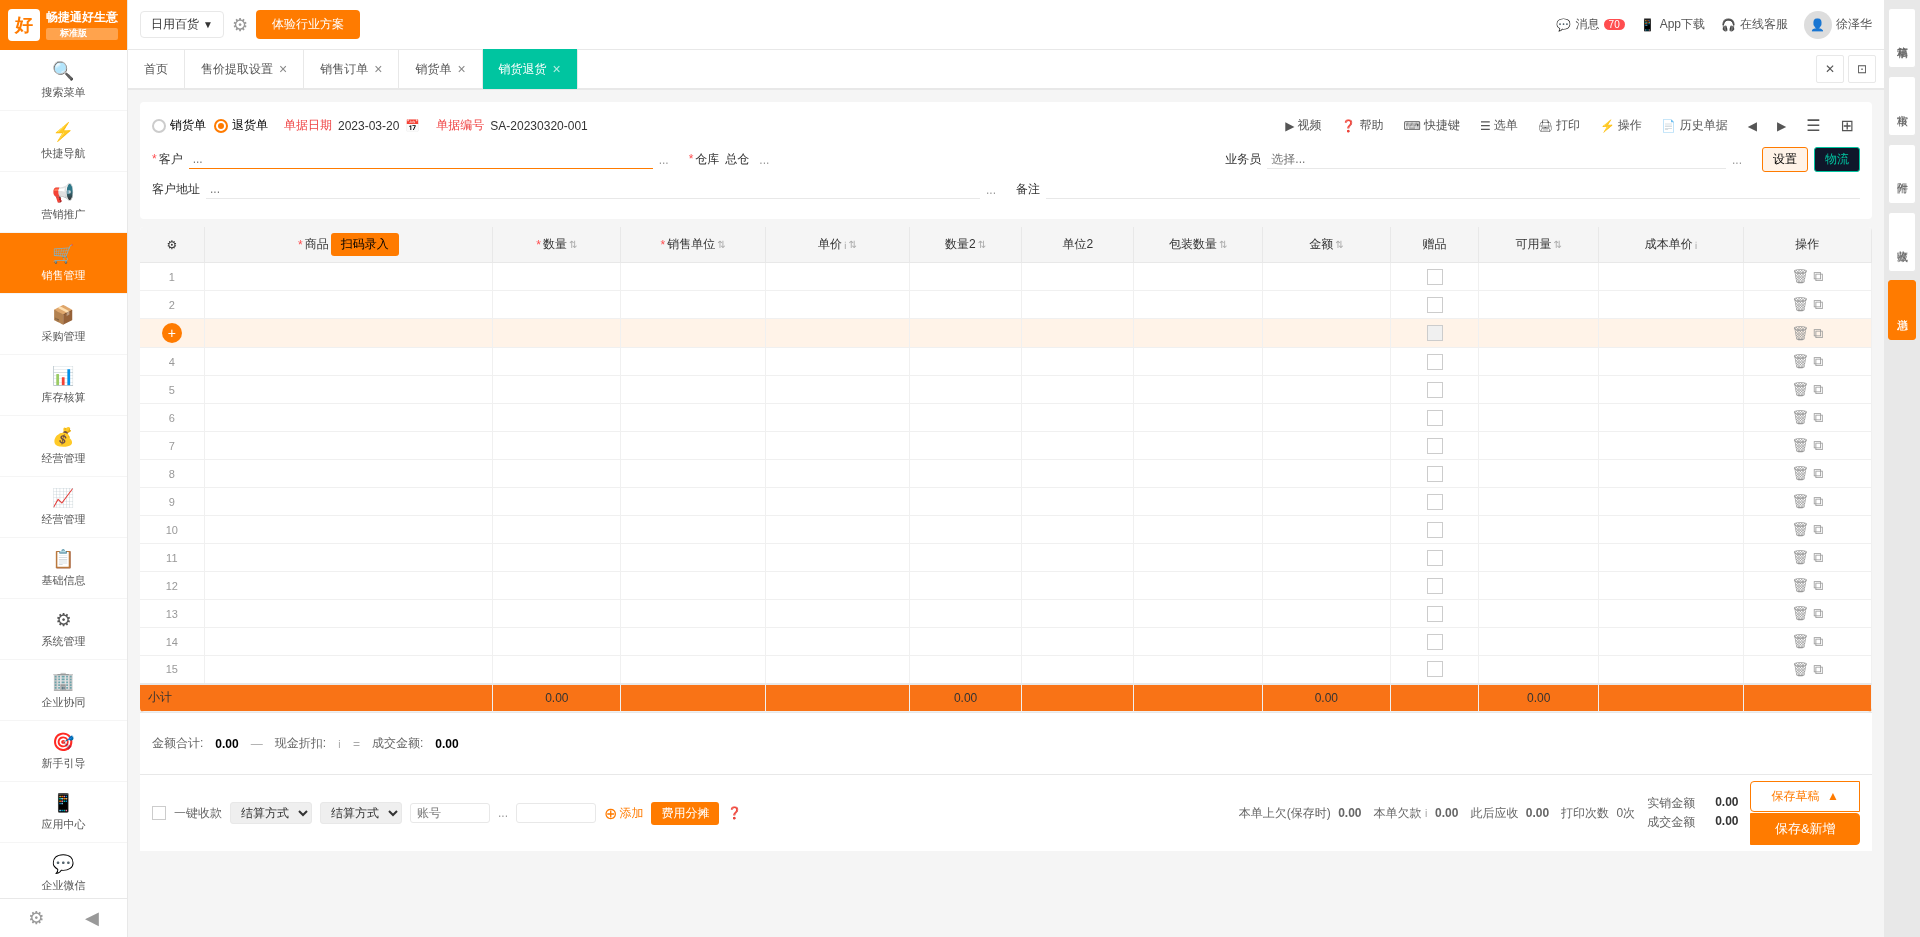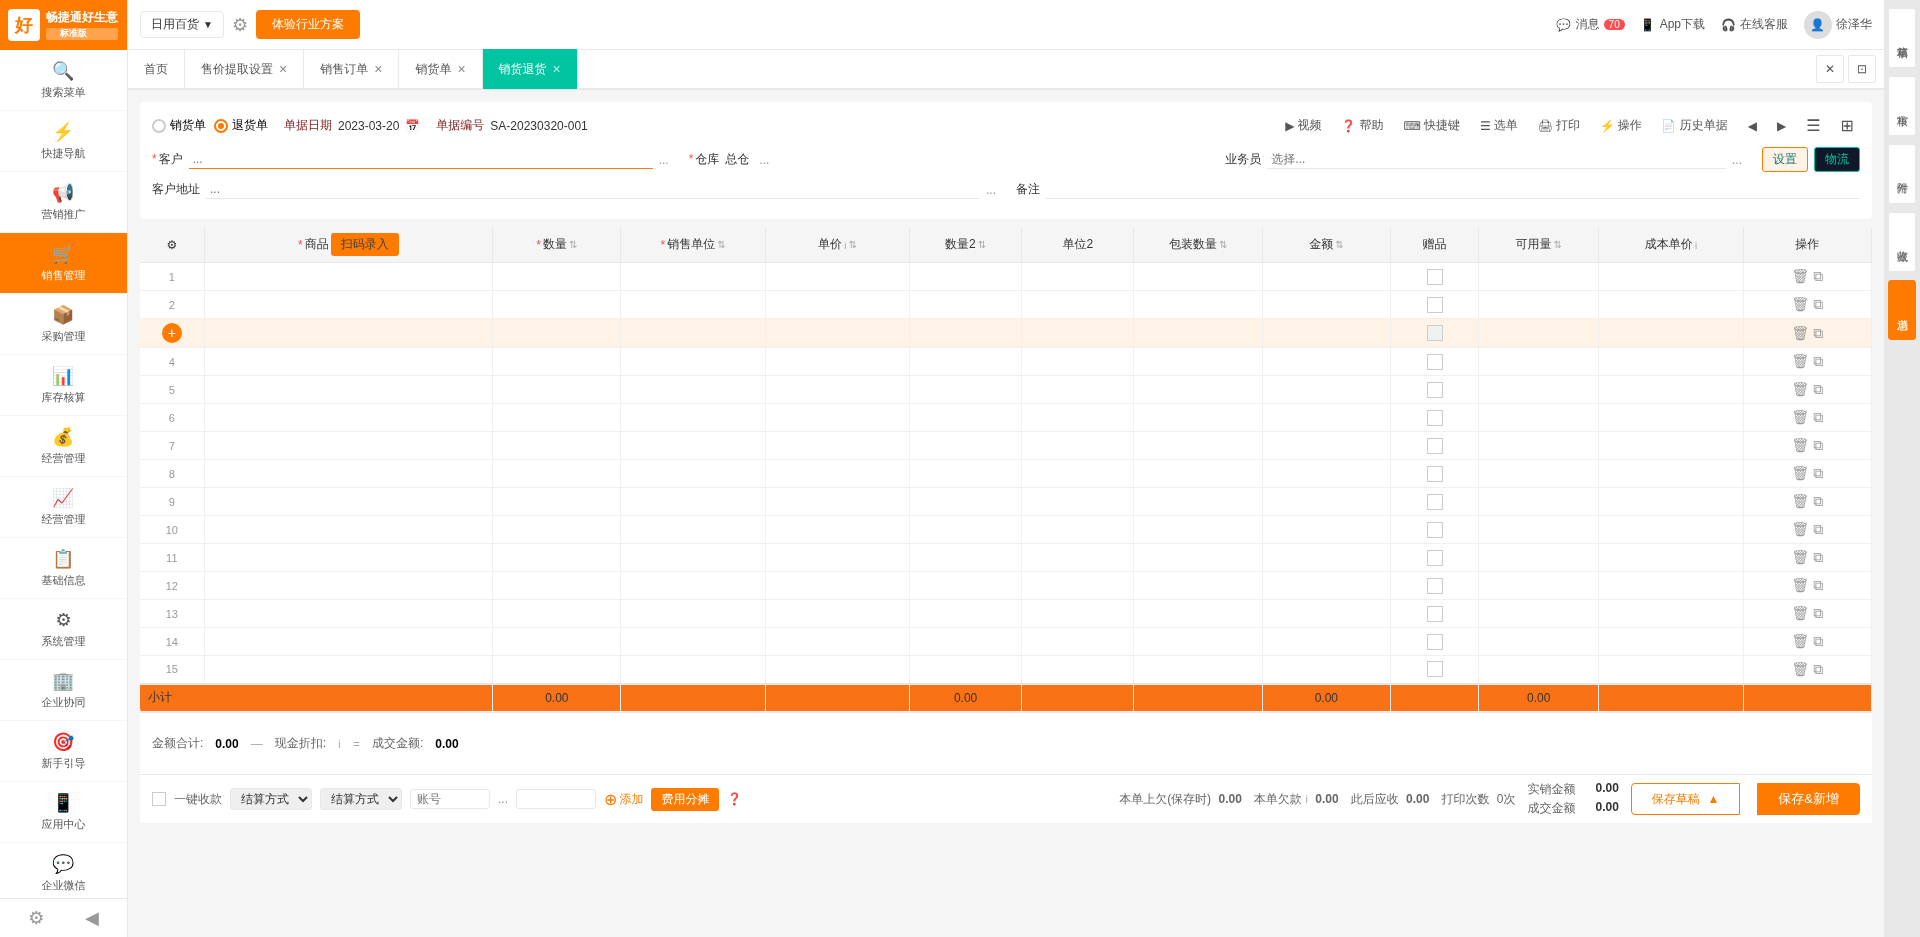--- a/index.html
+++ b/index.html
@@ -43,40 +43,40 @@
     .form-card { background: #fff; border-radius: 4px; padding: 12px; margin-bottom: 8px; }
 
     
     .form-header { display: flex; align-items: center; gap: 16px; margin-bottom: 10px; flex-wrap: wrap; }
     .radio-group { display: flex; gap: 8px; align-items: center; }
     .radio-item { display: flex; align-items: center; gap: 4px; cursor: pointer; }
     .radio-circle { width: 14px; height: 14px; border-radius: 50%; border: 2px solid #ccc; display: flex; align-items: center; justify-content: center; }
     .radio-circle.checked { border-color: #ff7b00; }
     .radio-dot { width: 6px; height: 6px; border-radius: 50%; background: #ff7b00; }
     .form-field { display: flex; align-items: center; gap: 6px; }
-    .form-label { color: #7f1d1d; white-space: nowrap; }
+    .form-label { color: #ef4444; white-space: nowrap; }
     .form-value { color: #333; font-weight: 500; }
     .toolbar-right { margin-left: auto; display: flex; align-items: center; gap: 8px; }
     .toolbar-btn { display: flex; align-items: center; gap: 3px; color: #555; cursor: pointer; font-size: 12px; padding: 2px 6px; }
 
     
     .form-fields { display: flex; gap: 20px; align-items: center; flex-wrap: wrap; margin-bottom: 8px; }
     .field-group { display: flex; align-items: center; gap: 6px; flex: 1; min-width: 200px; }
     .field-label { color: #333; white-space: nowrap; font-size: 12px; }
     .field-required::before { content: '*'; color: #ff4d4f; margin-right: 2px; }
     .field-input { flex: 1; border: none; border-bottom: 1px solid #e8e8e8; padding: 2px 4px; color: #333; outline: none; background: transparent; }
     .field-dots { color: #999; cursor: pointer; }
     .field-btn-set { display: flex; gap: 6px; margin-left: auto; }
     .btn-small { padding: 3px 10px; border-radius: 3px; cursor: pointer; font-size: 12px; border: 1px solid; }
-    .btn-orange { background: #fff3e8; border-color: #ff7b00; color: #0f766e; }
+    .btn-orange { background: #fff3e8; border-color: #ff7b00; color: #000000; }
     .btn-green { background: #0f172a; border-color: #00c5a0; color: #00c5a0; }
 
     
     .table-container { background: #fff; border-radius: 4px; overflow: hidden; }
-    .scan-btn { background: #ff7b00; color: #404040; border: none; padding: 3px 10px; border-radius: 3px; cursor: pointer; font-size: 12px; }
+    .scan-btn { background: #ff7b00; color: #000000; border: none; padding: 3px 10px; border-radius: 3px; cursor: pointer; font-size: 12px; }
     table { width: 100%; border-collapse: collapse; table-layout: fixed; }
     th { background: #f5f5f5; padding: 6px 4px; text-align: center; border-bottom: 1px solid #e8e8e8; border-right: 1px solid #e8e8e8; color: #333; font-weight: 500; font-size: 11px; white-space: nowrap; overflow: hidden; }
     td { padding: 4px; text-align: center; border-bottom: 1px solid #f0f0f0; border-right: 1px solid #f0f0f0; height: 28px; font-size: 11px; color: #333; }
     .row-active td { background: #fff3e8; }
     .row-num { color: #999; font-size: 11px; }
     .add-row-btn { width: 20px; height: 20px; background: #ff7b00; color: #fff; border-radius: 50%; display: flex; align-items: center; justify-content: center; cursor: pointer; font-size: 14px; margin: 0 auto; }
     .checkbox-cell { width: 16px; height: 16px; border: 1px solid #ccc; margin: 0 auto; cursor: pointer; }
     .action-cell { display: flex; justify-content: center; gap: 4px; }
     .act-icon { color: #999; cursor: pointer; font-size: 14px; }
     .total-row td { background: #f97316; font-weight: 500; border-top: 2px solid #e8e8e8; }
@@ -84,21 +84,21 @@
     
     .footer-calc { background: #fff; padding: 22px 12px; border-top: 1px solid #e8e8e8; display: flex; align-items: center; gap: 12px; }
     .footer-bottom { background: #fff; padding: 6px 12px; border-top: 1px solid #e8e8e8; display: flex; align-items: center; gap: 16px; }
     .footer-right { margin-left: auto; display: flex; align-items: center; gap: 12px; }
     .footer-summary { display: flex; flex-direction: column; gap: 2px; margin-left: auto; }
     .summary-row { display: flex; justify-content: space-between; gap: 20px; font-size: 12px; }
     .summary-label { color: #666; }
     .summary-value { color: #333; font-weight: bold; }
     .btn-save-draft { background: #fff; border: 1px solid #ff7b00; color: #ff7b00; padding: 6px 20px; border-radius: 4px; cursor: pointer; font-size: 13px; }
     .btn-save-new { background: #ff7b00; border: 1px solid #ff7b00; color: #fff; padding: 6px 20px; border-radius: 4px; cursor: pointer; font-size: 13px; }
-    .btn-area { display: flex; gap: 17px; }
+    .btn-area { display: flex; gap: 1px; flex-direction: column; }
     .btn-area .btn-save-draft { border-radius: 4px 0 0 4px; }
     .btn-area .btn-save-new { border-radius: 0 4px 4px 0; }
 
     .payment-row { display: flex; align-items: center; gap: 8px; }
     .checkbox-sm { width: 14px; height: 14px; border: 1px solid #ccc; cursor: pointer; }
     .select-sm { border: 1px solid #e8e8e8; padding: 2px 6px; border-radius: 3px; color: #333; outline: none; font-size: 12px; }
     .add-btn-sm { color: #ff7b00; cursor: pointer; display: flex; align-items: center; gap: 2px; }
     .fee-btn { background: #ff7b00; color: #fff; border: none; padding: 3px 10px; border-radius: 3px; cursor: pointer; }
 
     .right-panel { width: 36px; background: #e8e8e8; display: flex; flex-direction: column; align-items: center; padding: 8px 0; gap: 8px; flex-shrink: 0; }

